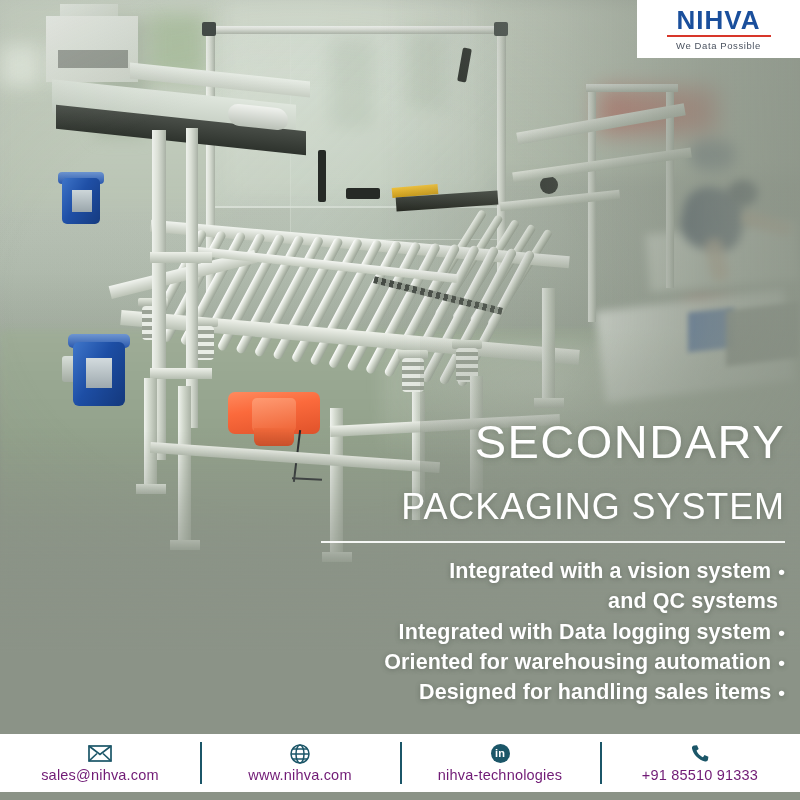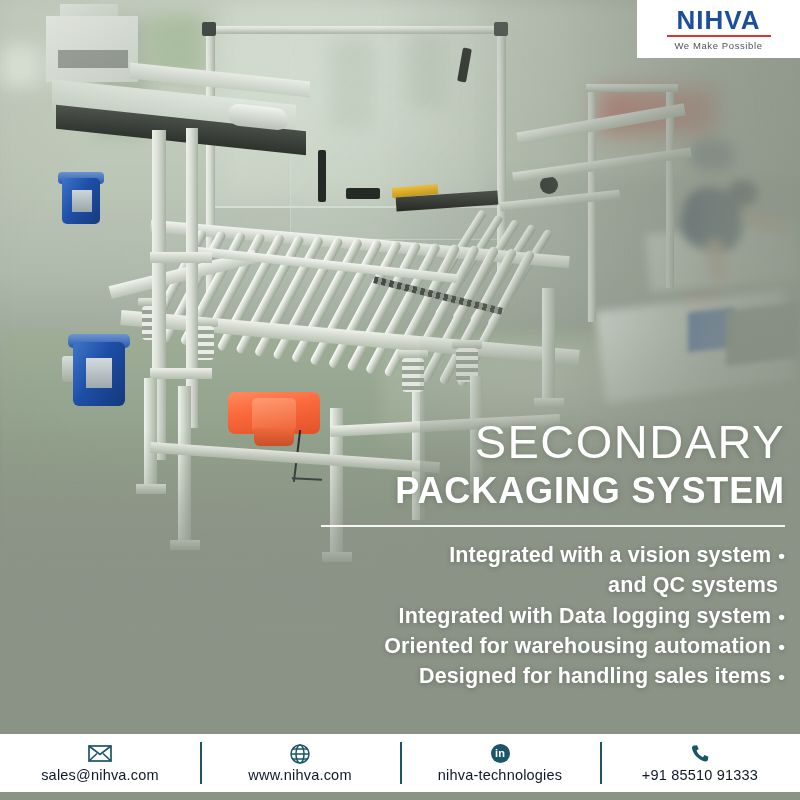--- a/index.html
+++ b/index.html
@@ -350,22 +350,22 @@
   
   #textblock {
     position:absolute; right:15px; top:418px; width:470px;
     text-align:right; z-index:20;
   }
   #title-1 {
     font-size:47px; font-weight:normal; color:#ffffff; letter-spacing:1.5px;
     line-height:1.02; text-shadow:0 1px 6px rgba(60,70,58,.35);
   }
   #title-2 {
-    font-size:36px; font-weight:bold; color:#ffffff; letter-spacing:.9px;
-    line-height:1.15; margin-top:4px; text-shadow:0 1px 6px rgba(60,70,58,.35);
+    font-size:36px; font-weight:normal; color:#ffffff; letter-spacing:.9px;
+    line-height:1.15; margin-top:20px; text-shadow:0 1px 6px rgba(60,70,58,.35);
   }
   #title-rule {
     height:2px; background:rgba(255,255,255,.92); margin:14px 0 13px 6px;
   }
   .bullet-line {
     color:#ffffff; font-size:21.5px; font-weight:bold; line-height:1.40;
     letter-spacing:.1px; text-shadow:0 1px 5px rgba(55,64,54,.42);
     white-space:nowrap;
   }
   .bullet-line .dot { margin-left:7px; font-size:19px; display:inline-block; }
@@ -379,21 +379,21 @@
     flex:1; display:flex; flex-direction:column;
     align-items:center; justify-content:center; gap:3px;
     position:relative;
   }
   .fcell + .fcell::before {
     content:""; position:absolute; left:0; top:8px; bottom:8px;
     width:1.6px; background:#1b5668;
   }
   .ficon { height:20px; display:flex; align-items:center; justify-content:center; }
   .ftext {
-    font-size:14.5px; color:#0f172a; letter-spacing:.2px;
+    font-size:14.5px; color:#701a75; letter-spacing:.2px;
     font-family:"Liberation Sans", sans-serif;
   }
   .li-badge {
     width:19px; height:19px; border-radius:50%; background:#1b5668;
     color:#fff; font-size:11px; font-weight:bold; line-height:19px;
     text-align:center; font-family:"Liberation Sans", sans-serif;
   }
   #footer-strip {
     position:absolute; left:0; bottom:0; width:800px; height:8px;
     background:#8b9387; z-index:31;
@@ -535,21 +535,21 @@
 
     <div class="veil-blur"></div>
     <div class="fade-right-top"></div>
     <div class="fade-right"></div>
     <div class="fade-bottom"></div>
   </div>
 
   <div id="logo-box">
     <div id="logo-word">NIHVA</div>
     <div id="logo-rule"></div>
-    <div id="logo-tag">We Make Possible</div>
+    <div id="logo-tag">We Data Possible</div>
   </div>
 
   <div id="textblock">
     <div id="title-1">SECONDARY</div>
     <div id="title-2">PACKAGING SYSTEM</div>
     <div id="title-rule"></div>
 
     <div id="feature-list">
       <div class="bullet-line">
         <span>Integrated with a vision system</span><span class="dot">•</span>

